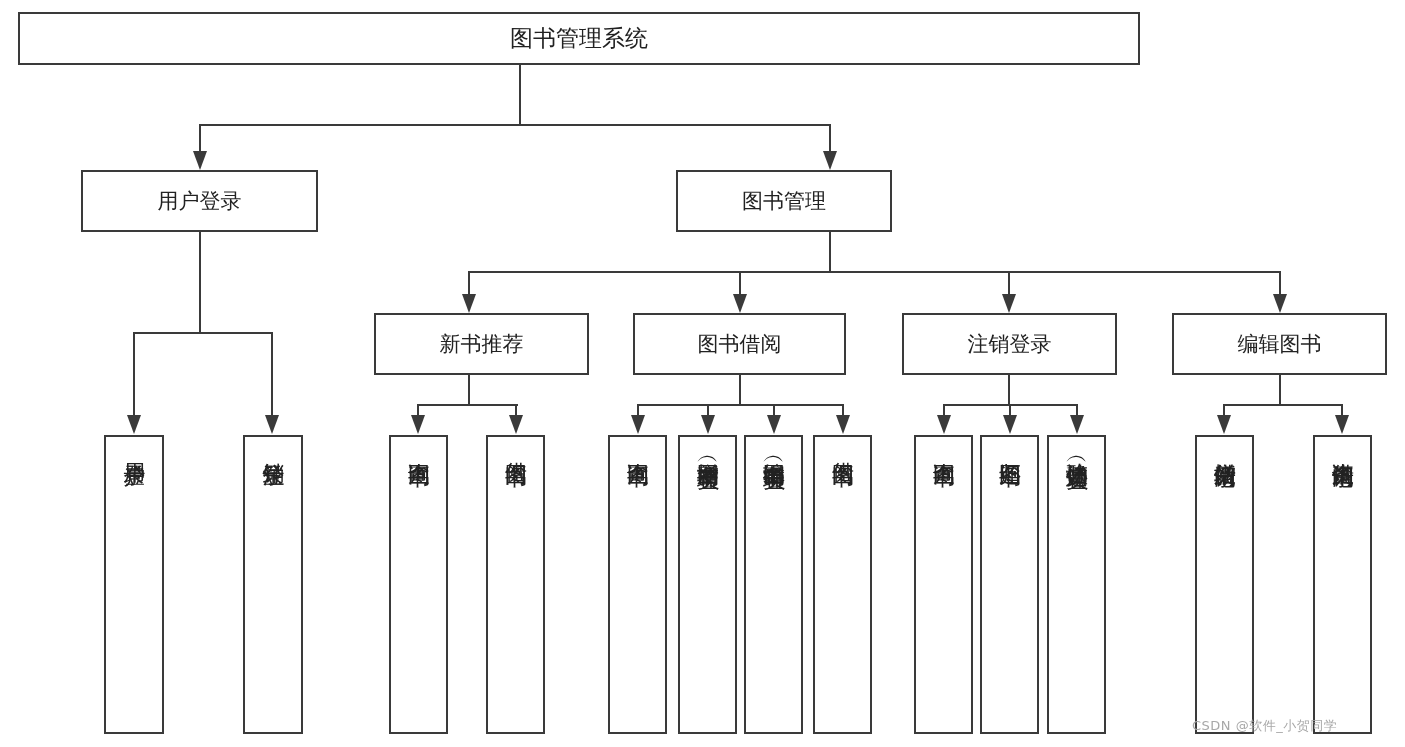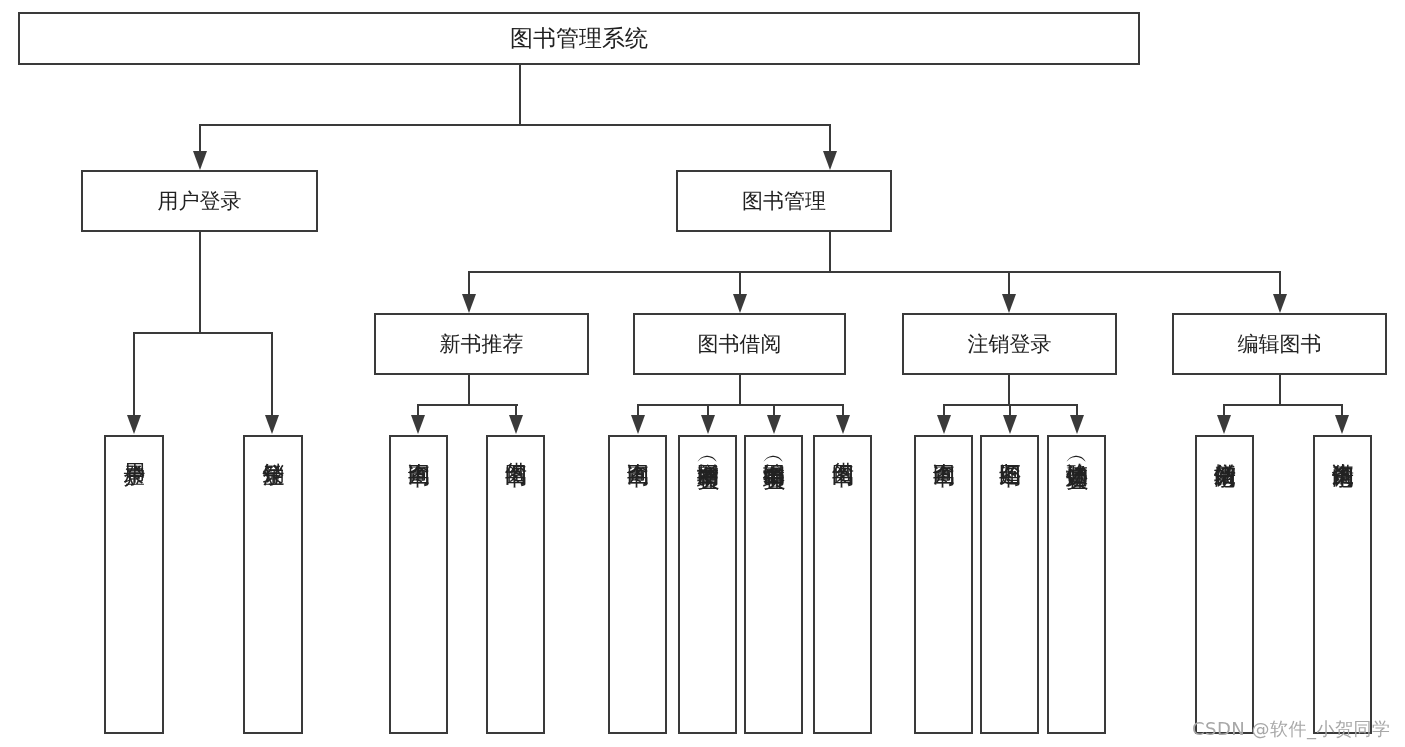--- a/index.html
+++ b/index.html
@@ -67,21 +67,21 @@
     position: absolute;
     width: 0;
     height: 0;
     border-left: 7px solid transparent;
     border-right: 7px solid transparent;
     border-top: 19px solid #3a3a3a;
   }
   
   #watermark {
     position: absolute;
-    font-size: 18px;
+    font-size: 13px;
     color: #a8a8a8;
     white-space: nowrap;
     letter-spacing: 0.5px;
   }
 </style>
 </head>
 <body>
 
 <div id="diagram-canvas">
 

